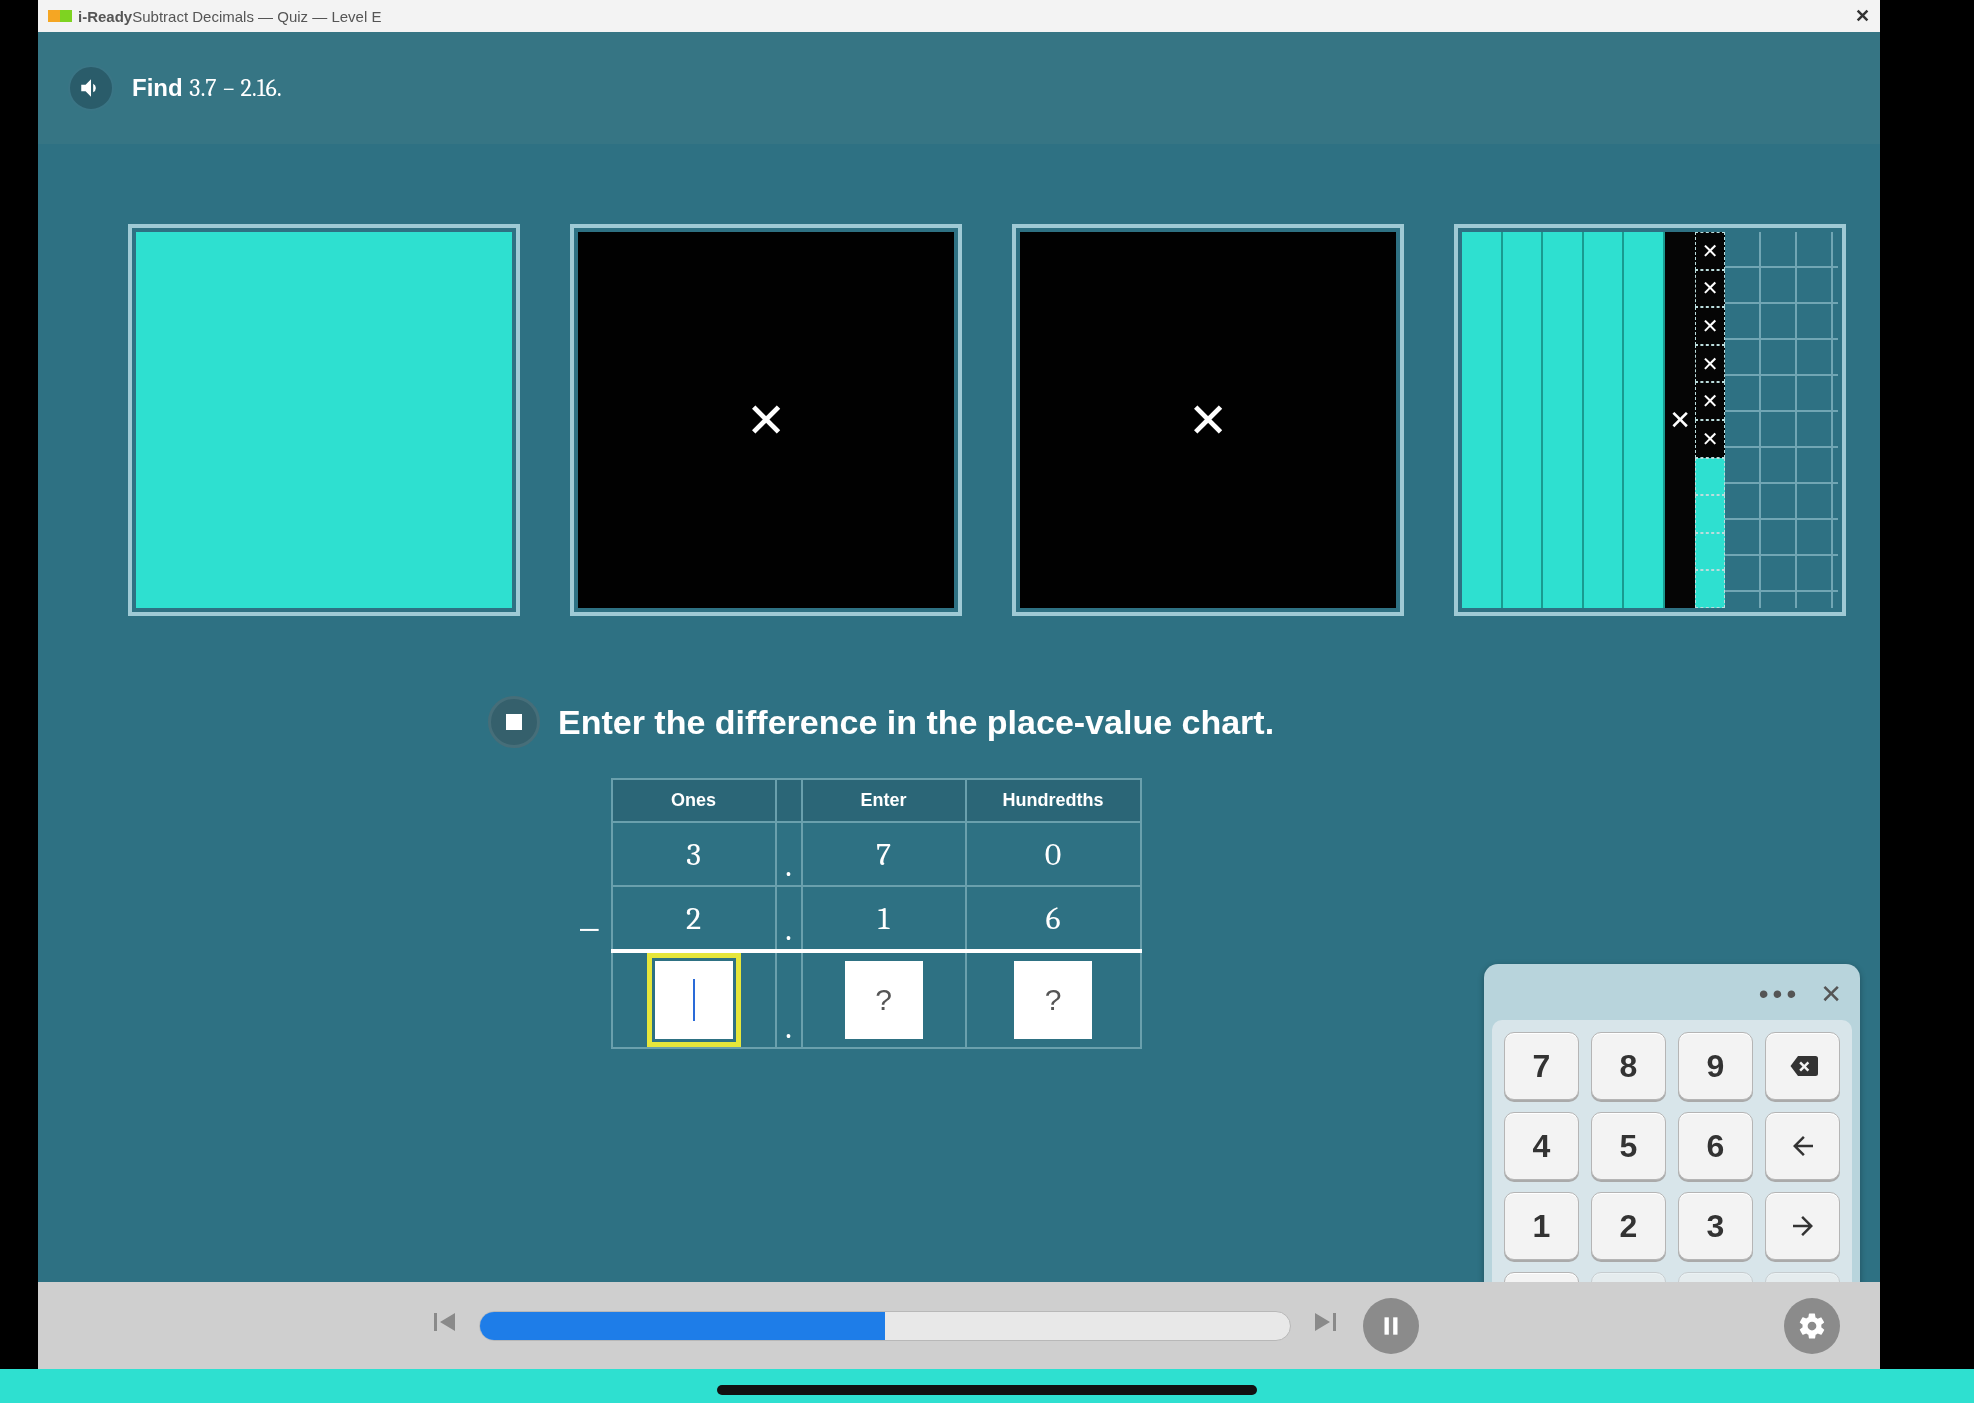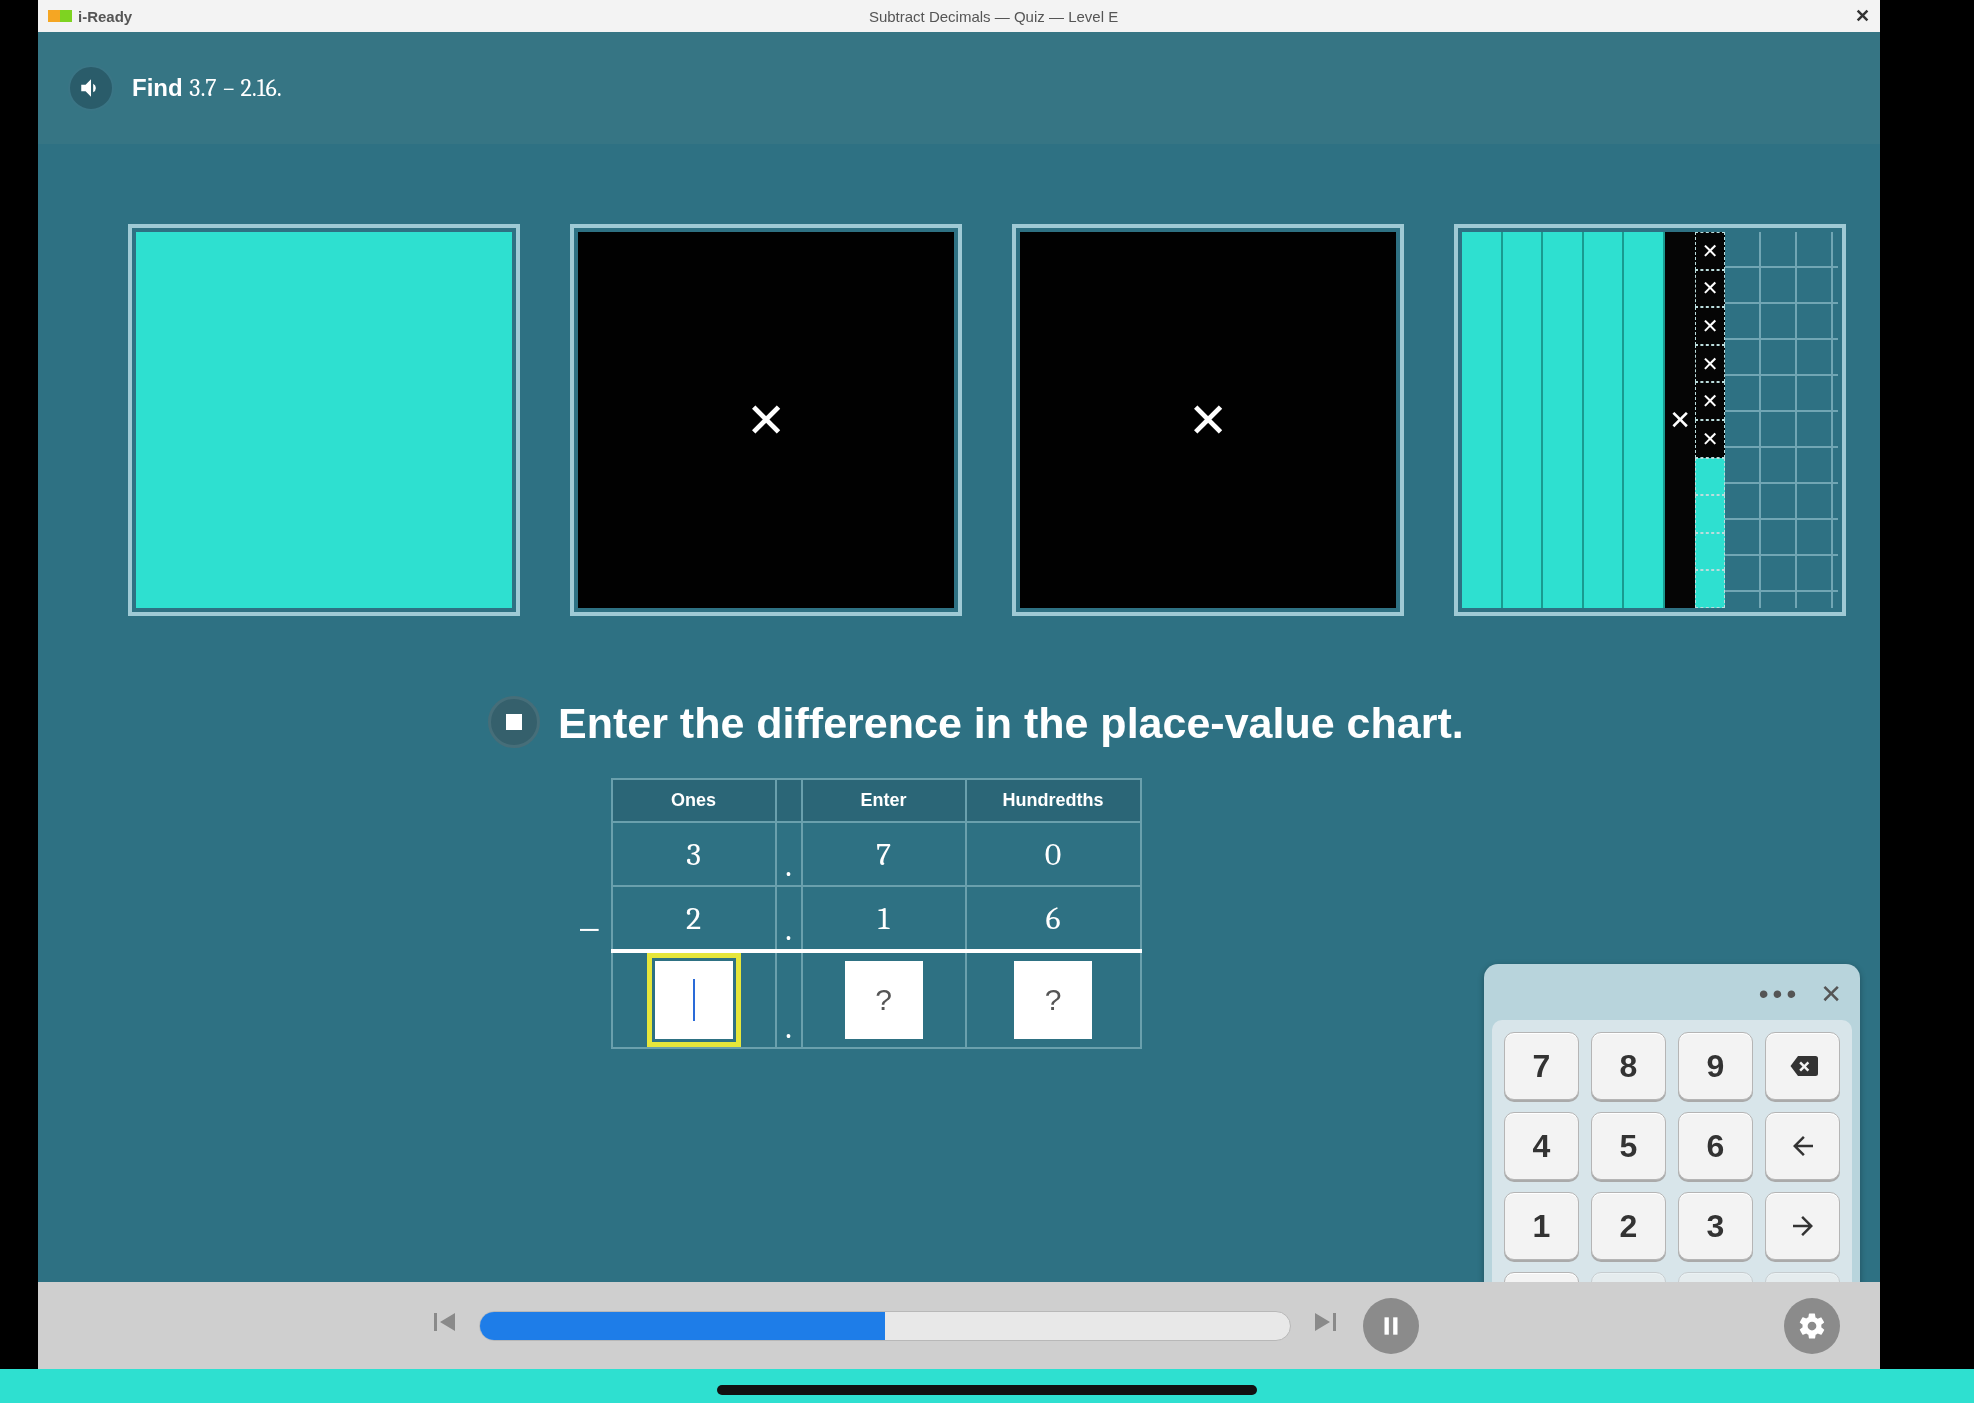--- a/index.html
+++ b/index.html
@@ -46,21 +46,21 @@
     height:32px;
     background:#f3f3f3;
     display:flex;
     align-items:center;
     justify-content:space-between;
     padding:0 10px;
     color:#555;
     font-size:15px;
   }
   .titlebar .brand{display:flex;align-items:center;gap:6px;font-weight:600;color:#555;}
-  .titlebar .center{flex:1;text-align:center;}
+  .titlebar .center{flex:1;text-align:left;}
   .cube{
     display:inline-flex;align-items:center;gap:0px;
   }
   .cube span{width:12px;height:12px;display:inline-block;}
   .close-x{font-size:18px;font-weight:bold;color:#333;cursor:pointer;}
   
   .questionbar{
     height:112px;
     background:var(--teal-header);
     display:flex;
@@ -130,22 +130,22 @@
   .cellcol .sq.cy{background:var(--cyan);}
   .dashgrid{
     position:absolute;left:70%;top:0;height:100%;width:30%;
     background:
       repeating-linear-gradient(to right, transparent 0, transparent 34px, #9fcad5 34px, #9fcad5 36px),
       repeating-linear-gradient(to bottom, transparent 0, transparent 34px, #9fcad5 34px, #9fcad5 36px);
     opacity:0.6;
   }
   
   .instruction{
-    display:flex;align-items:flex-end;gap:18px;
-    color:#fff;font-size:43px;font-weight:600;
+    display:flex;align-items:center;gap:18px;
+    color:#fff;font-size:34px;font-weight:600;
     margin:80px 0 30px 450px;
   }
   .stop-btn{
     width:46px;height:46px;border-radius:50%;
     background:#35606c;display:flex;align-items:center;justify-content:center;
     border:3px solid #466e79;
   }
   .stop-btn .sq{width:16px;height:16px;background:#fff;}
   
   .pv-area{

